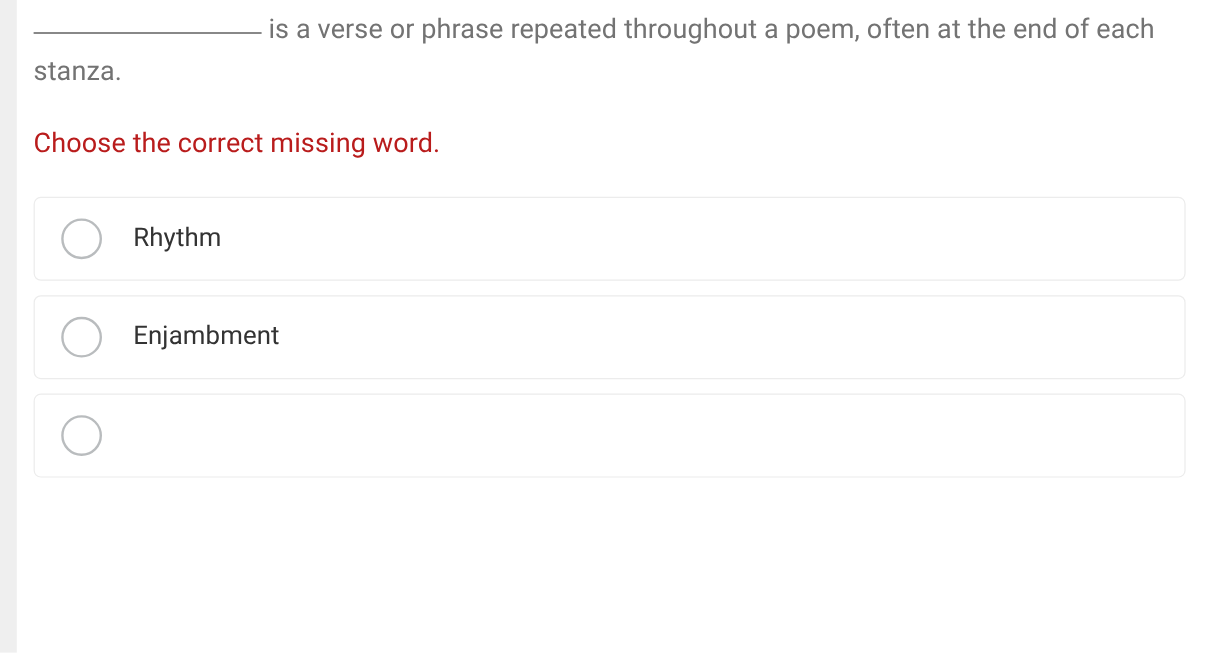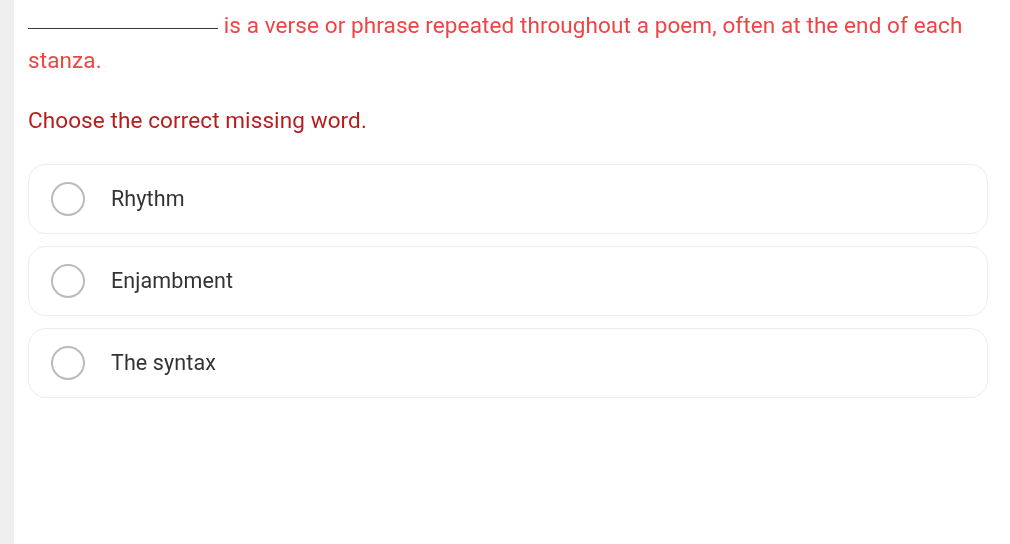--- a/index.html
+++ b/index.html
@@ -16,21 +16,21 @@
     background: #efefef;
     flex-shrink: 0;
   }
   .content {
     flex: 1;
     padding: 8px 22px 8px 14px;
   }
   .question-stem {
     font-size: 22.5px;
     line-height: 1.55;
-    color: #ef4444;
+    color: #737373;
     letter-spacing: 0.1px;
   }
   .blank {
     border-bottom: 1.5px solid #3b3b3b;
     display: inline-block;
     width: 190px;
     vertical-align: baseline;
     position: relative;
     top: -4px;
   }
@@ -44,21 +44,21 @@
   }
   .options {
     display: flex;
     flex-direction: column;
     gap: 12px;
   }
   .option {
     display: flex;
     align-items: center;
     border: 1px solid #ececec;
-    border-radius: 18px;
+    border-radius: 6px;
     padding: 17px 22px;
     cursor: pointer;
     background: #ffffff;
   }
   .radio {
     width: 34px;
     height: 34px;
     border: 2.5px solid #b9bcbe;
     border-radius: 50%;
     flex-shrink: 0;
@@ -92,18 +92,17 @@
     </div>
 
 
     <div class="option">
       <span class="radio"></span>
       <span class="option-label">Enjambment</span>
     </div>
 
     <div class="option">
       <span class="radio"></span>
-      <span class="option-label">The syntax</span>
     </div>
 
   </div>
 
 </div>
 
 </body></html>

